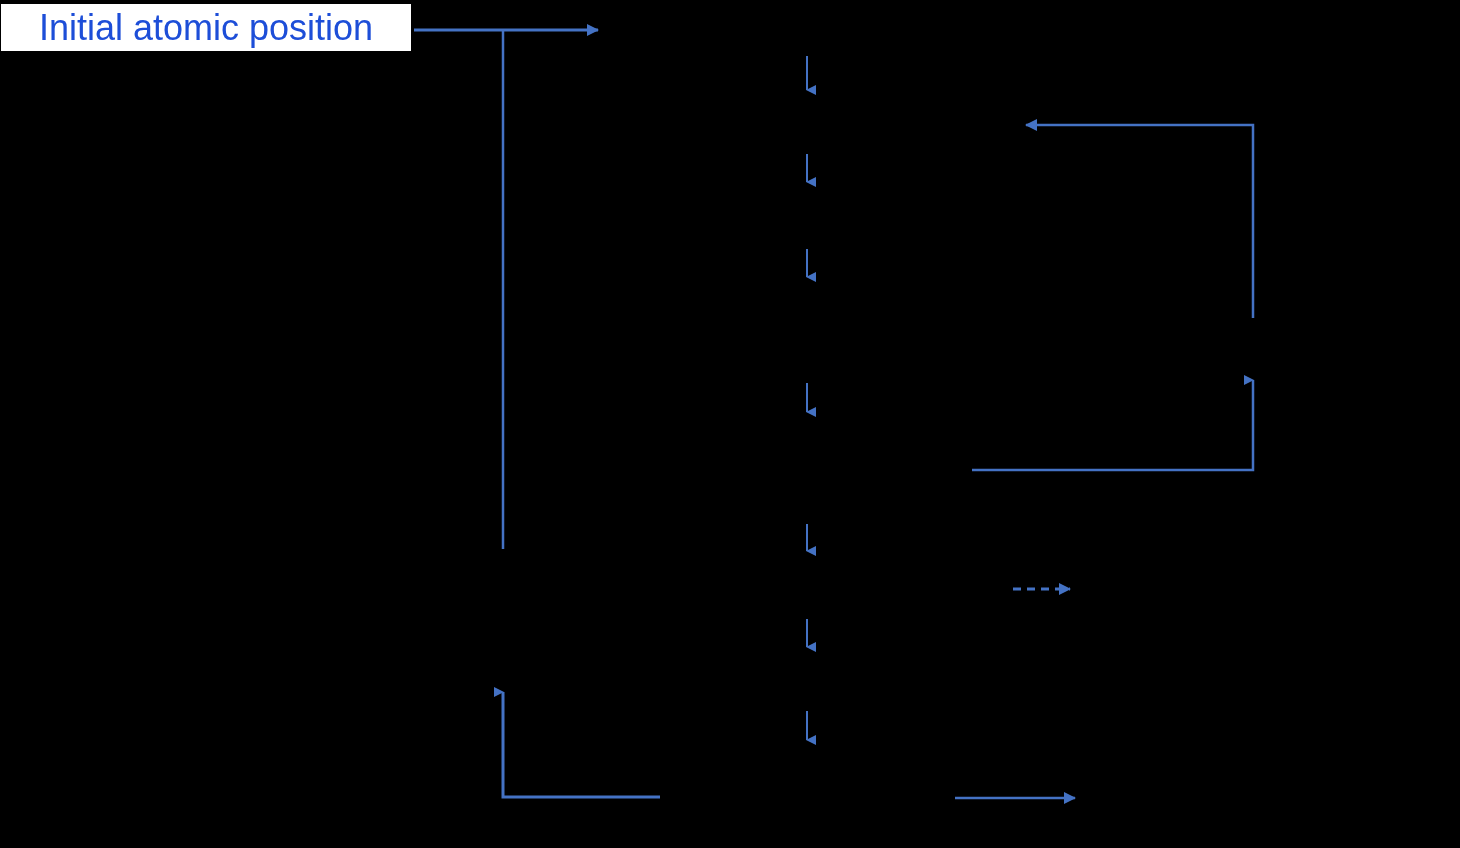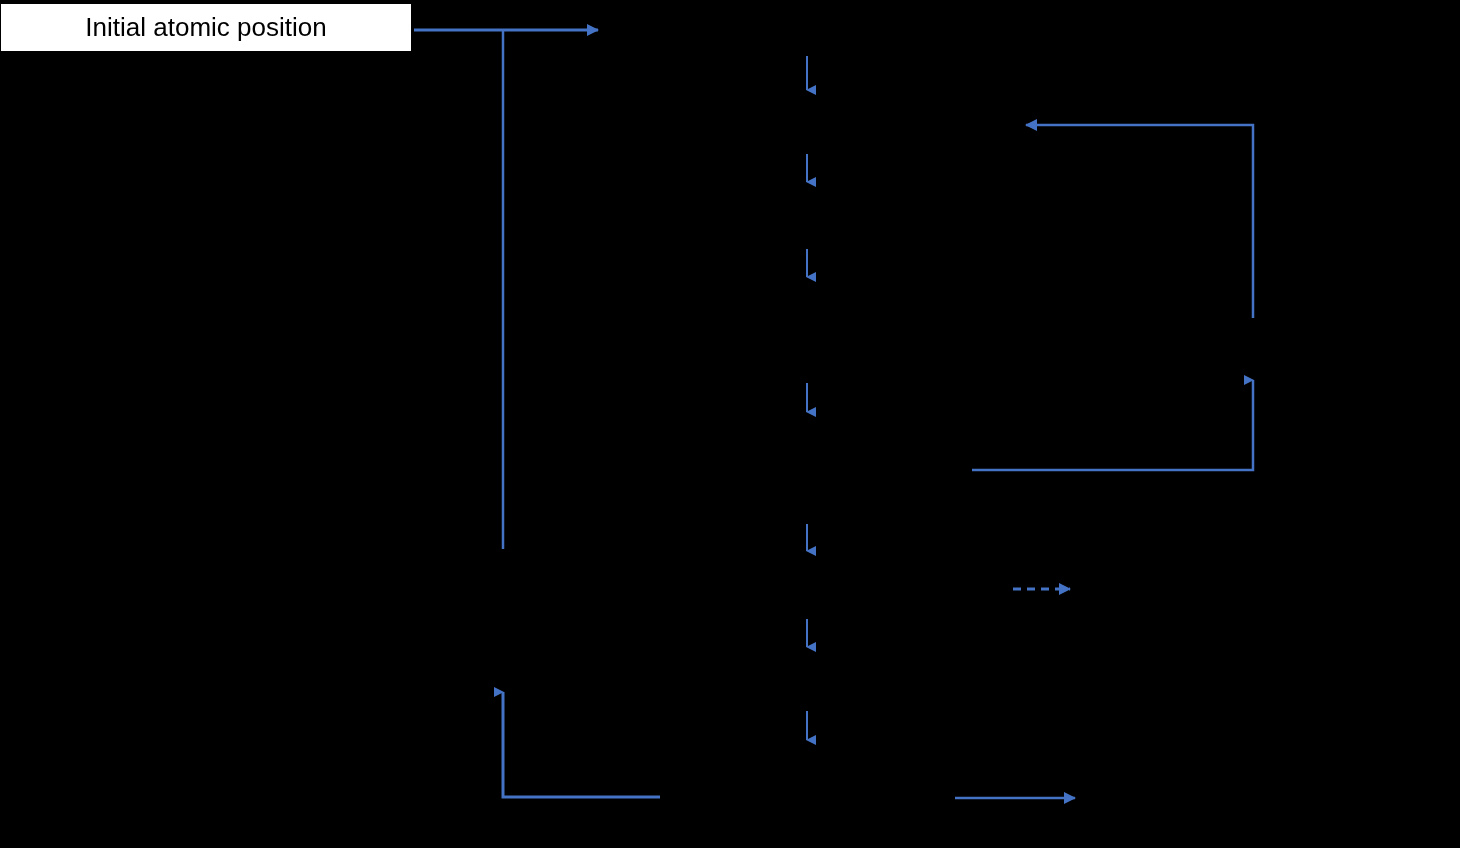--- a/index.html
+++ b/index.html
@@ -19,23 +19,23 @@
     position: absolute;
     box-sizing: border-box;
     display: flex;
     align-items: center;
     justify-content: center;
     text-align: center;
     line-height: 1.15;
   }
   .node-visible {
     background: #FFFFFF;
-    color: #000000;
+    color: #1d4ed8;
     border: 1px solid #000000;
-    font-size: 26px;
+    font-size: 36px;
   }
   .node-hidden-plain {
     background: transparent;
     color: #000000;
     border: none;
     font-size: 19px;
   }
   svg.connectors {
     position: absolute;
     left: 0;

